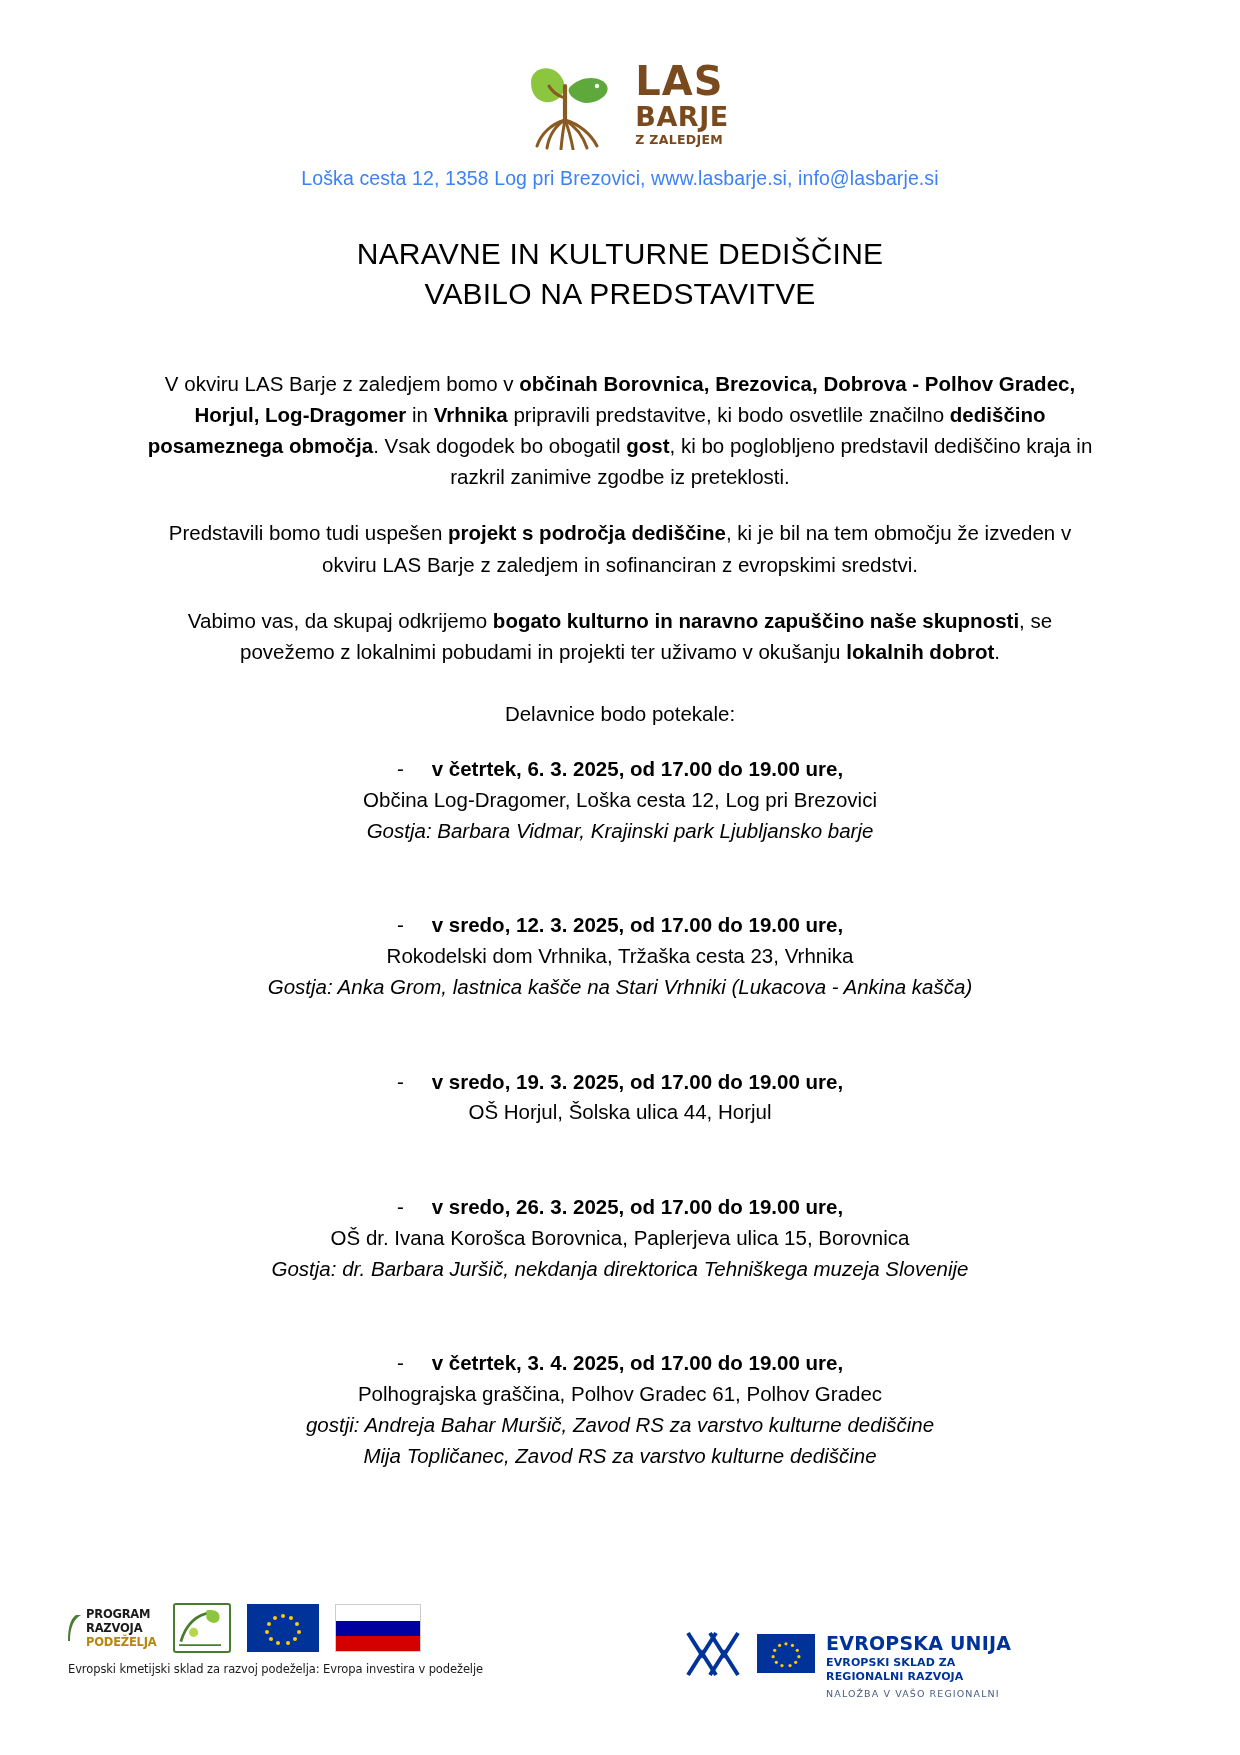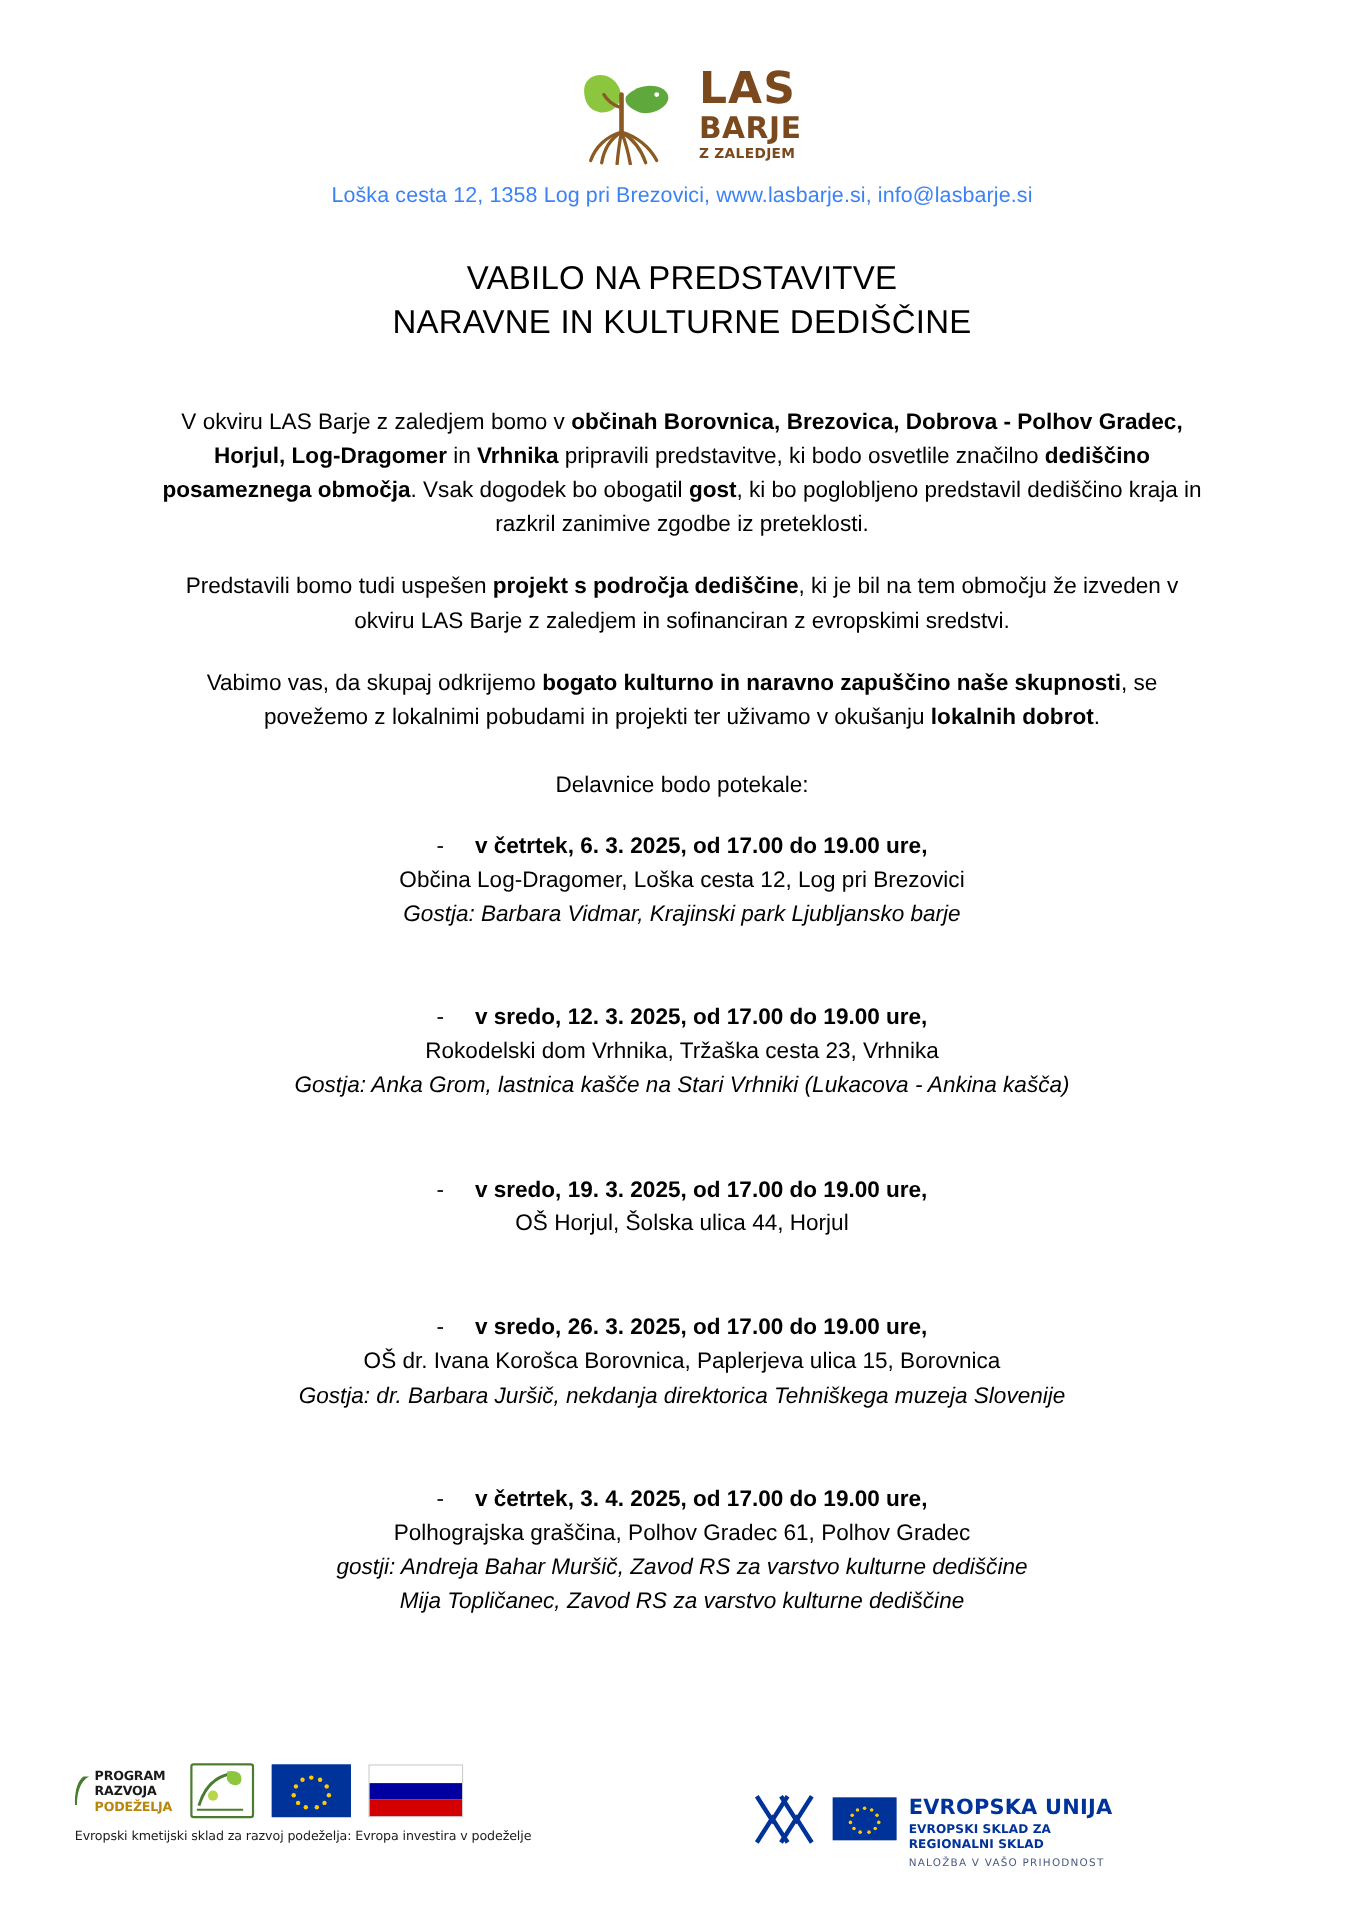--- a/index.html
+++ b/index.html
@@ -242,22 +242,22 @@
     <div class="logo-text">
       <span class="logo-las">LAS</span>
       <span class="logo-barje">BARJE</span>
       <span class="logo-zaledjem">Z ZALEDJEM</span>
     </div>
   </div>
 
   <div class="address">Loška cesta 12, 1358 Log pri Brezovici, www.lasbarje.si, info@lasbarje.si</div>
 
   <div class="title">
+    <div>NARAVNE IN KULTURNE DEDIŠČINE</div>
     <div>VABILO NA PREDSTAVITVE</div>
-    <div>NARAVNE IN KULTURNE DEDIŠČINE</div>
   </div>
 
   <div class="body-text">
 
     <div class="para"><span>V okviru LAS Barje z zaledjem bomo v </span><span class="b">občinah Borovnica, Brezovica, Dobrova - Polhov Gradec, Horjul, Log-Dragomer</span><span> in </span><span class="b">Vrhnika</span><span> pripravili predstavitve, ki bodo osvetlile značilno </span><span class="b">dediščino posameznega območja</span><span>. Vsak dogodek bo obogatil </span><span class="b">gost</span><span>, ki bo poglobljeno predstavil dediščino kraja in razkril zanimive zgodbe iz preteklosti.</span></div>
 
     <div class="para"><span>Predstavili bomo tudi uspešen </span><span class="b">projekt s področja dediščine</span><span>, ki je bil na tem območju že izveden v okviru LAS Barje z zaledjem in sofinanciran z evropskimi sredstvi.</span></div>
 
     <div class="para"><span>Vabimo vas, da skupaj odkrijemo </span><span class="b">bogato kulturno in naravno zapuščino naše skupnosti</span><span>, se povežemo z lokalnimi pobudami in projekti ter uživamo v okušanju </span><span class="b">lokalnih dobrot</span><span>.</span></div>
   </div>
@@ -379,20 +379,20 @@
               <circle cx="24" cy="35" r="2"></circle>
               <circle cx="20" cy="28" r="2"></circle>
               <circle cx="22" cy="20" r="2"></circle>
               <circle cx="28" cy="14" r="2"></circle>
             </g>
           </svg>
         </div>
         <div class="eu-right-text">
           <div class="eu-t1">EVROPSKA UNIJA</div>
           <div class="eu-t2">EVROPSKI SKLAD ZA</div>
-          <div class="eu-t2">REGIONALNI SKLAD</div>
-          <div class="eu-t3">NALOŽBA V VAŠO PRIHODNOST</div>
+          <div class="eu-t2">REGIONALNI RAZVOJA</div>
+          <div class="eu-t3">NALOŽBA V VAŠO REGIONALNI</div>
         </div>
       </div>
     </div>
   </div>
 
 </div>
 
 </body></html>

